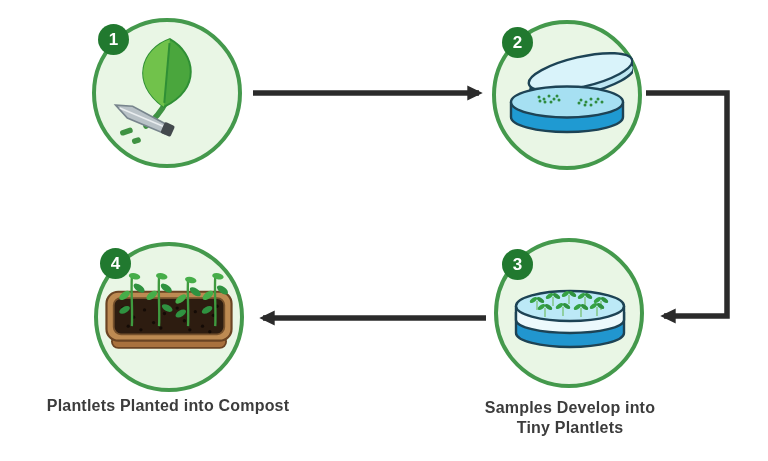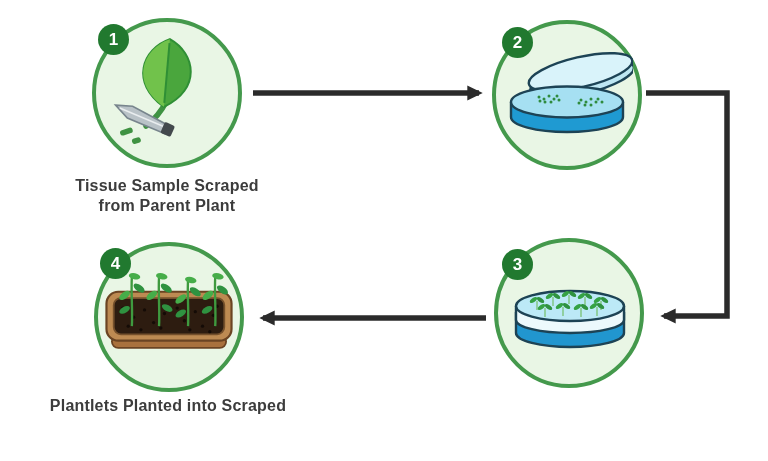--- a/index.html
+++ b/index.html
@@ -52,22 +52,20 @@
       </g>
       <g transform="rotate(24 34 86)">
         <path d="M2 84 L18 78 L58 81 L58 90 L18 91 Z" fill="#b9c2c7" stroke="#78858d" stroke-width="1.6"></path>
         <path d="M7 85 L54 84" stroke="#e9edef" stroke-width="1.6"></path>
         <rect x="54" y="79" width="11" height="12" rx="2" fill="#43494d"></rect>
       </g>
       <rect x="10" y="95" width="13" height="5.5" rx="2.7" fill="#3f9242" transform="rotate(-18 16 98)"></rect>
       <rect x="22" y="104" width="9" height="5.5" rx="2.7" fill="#3f9242" transform="rotate(-18 26 107)"></rect>
     </svg>
   </div>
-  <div class="step-label" style="left:32px; top:176px; width:270px;">Tissue Sample Scraped
-from Parent Plant</div>
 
   <div class="step-circle" style="left:492px; top:20px;">
     <div class="badge" style="left:6px; top:3px;">2</div>
     <svg class="icon" style="left:5px; top:14px;" width="132" height="108" viewBox="0 0 132 108">
       <g transform="rotate(-13 80 36)">
         <ellipse cx="80" cy="41" rx="53" ry="15" fill="#bee7f2" stroke="#1d4355" stroke-width="2.4"></ellipse>
         <ellipse cx="80" cy="34" rx="53" ry="15" fill="#d9f3fa" stroke="#1d4355" stroke-width="2.4"></ellipse>
       </g>
       <path d="M10 64 L10 79 A56 15 0 0 0 122 79 L122 64" fill="#1f9ad2" stroke="#1d4355" stroke-width="2.4"></path>
       <ellipse cx="66" cy="64" rx="56" ry="15.5" fill="#a6e0f2" stroke="#1d4355" stroke-width="2.4"></ellipse>
@@ -142,20 +140,22 @@
             <ellipse cx="3.5" cy="-3" rx="4.2" ry="2" fill="#2f9240" transform="rotate(35 3.5 -3)"></ellipse>
           </g>
         <g transform="translate(90,33)">
             <path d="M0 7 L0 -2" stroke="#86c98b" stroke-width="1.6"></path>
             <ellipse cx="-3.5" cy="-3" rx="4.2" ry="2" fill="#35a244" transform="rotate(-35 -3.5 -3)"></ellipse>
             <ellipse cx="3.5" cy="-3" rx="4.2" ry="2" fill="#2f9240" transform="rotate(35 3.5 -3)"></ellipse>
           </g>
       </g>
     </svg>
   </div>
+  <div class="step-label" style="left:440px; top:398px; width:260px;">Samples Develop into
+Tiny Plantlets</div>
 
   <div class="step-circle" style="left:94px; top:242px;">
     <div class="badge">4</div>
     <svg class="icon" style="left:3px; top:24px;" width="136" height="87" viewBox="0 0 150 96">
       <rect x="12" y="72" width="126" height="14" rx="7" fill="#a9713d" stroke="#6b4423" stroke-width="2"></rect>
       <rect x="6" y="24" width="138" height="54" rx="13" fill="#bd8a52" stroke="#6b4423" stroke-width="2.4"></rect>
       <rect x="14" y="31" width="122" height="40" rx="8" fill="#2d1c10" stroke="#75502c" stroke-width="2"></rect>
       <g fill="#140b06">
         <circle cx="24" cy="42" r="1.8"></circle>
           <circle cx="36" cy="52" r="1.8"></circle>
@@ -199,15 +199,15 @@
         <g transform="translate(126,0)">
           <path d="M0 62 C1 45 -1 25 0 8" stroke="#3f9a3f" stroke-width="2.6" fill="none"></path>
           <ellipse cx="-8" cy="28" rx="7" ry="3.6" fill="#46ad49" transform="rotate(-38 -8 28)"></ellipse>
           <ellipse cx="8" cy="22" rx="7" ry="3.6" fill="#2f9240" transform="rotate(35 8 22)"></ellipse>
           <ellipse cx="3" cy="7" rx="6.4" ry="3.4" fill="#46ad49" transform="rotate(12 3 7)"></ellipse>
           <ellipse cx="-9" cy="44" rx="6.4" ry="3.4" fill="#2f9240" transform="rotate(-30 -9 44)"></ellipse>
         </g>
       </g>
     </svg>
   </div>
-  <div class="step-label" style="left:18px; top:396px; width:300px;">Plantlets Planted into Scraped</div>
+  <div class="step-label" style="left:18px; top:396px; width:300px;">Plantlets Planted into Compost</div>
 
 </div>
 
 </body></html>

